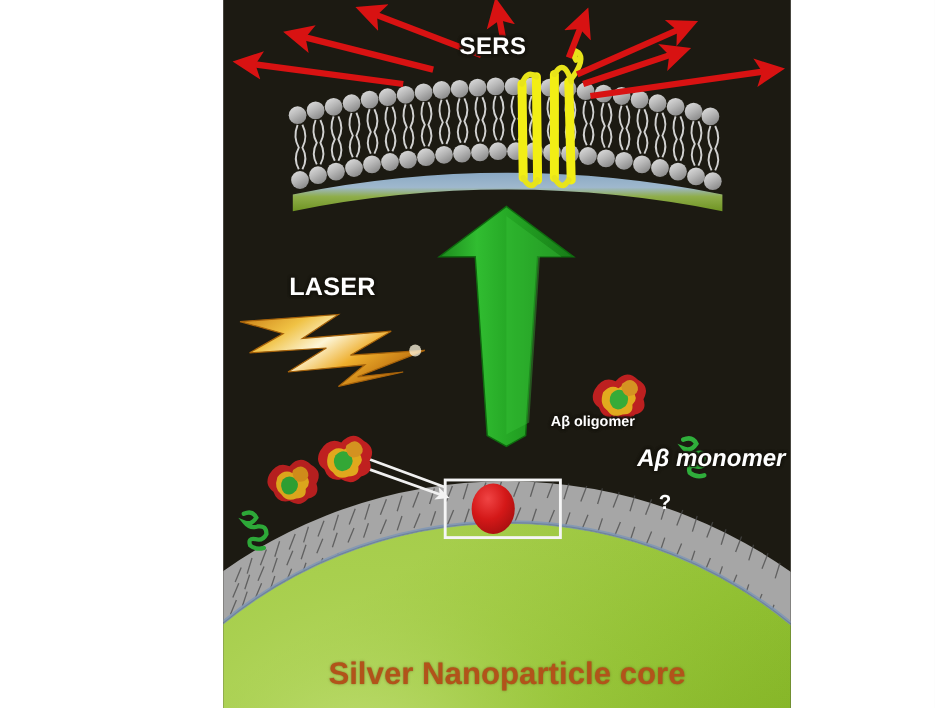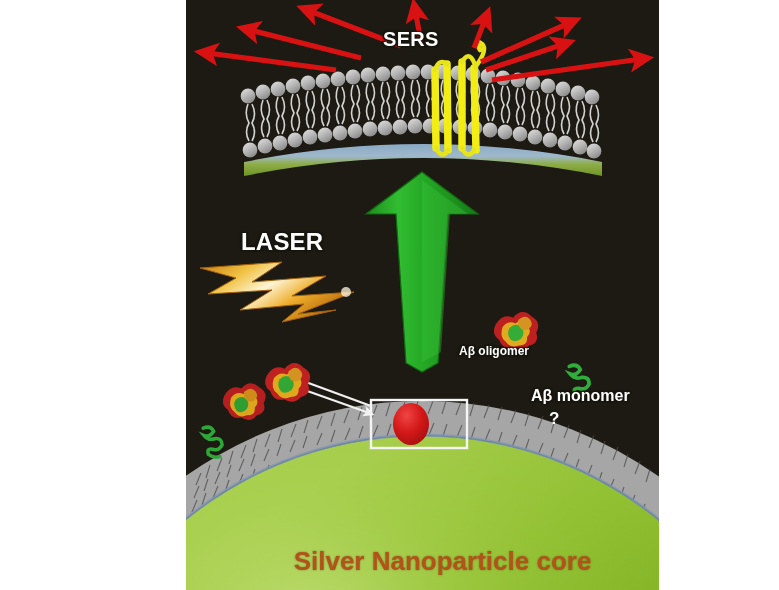--- a/index.html
+++ b/index.html
@@ -52,46 +52,46 @@
   }
   #lbl-sers {
     left: 197px;
     top: 28px;
     font-size: 20px;
     letter-spacing: 0.3px;
   }
   #lbl-laser {
     left: 55px;
     top: 228px;
-    font-size: 24px;
+    font-size: 21px;
     letter-spacing: 0.2px;
   }
   #lbl-oligomer {
     left: 273px;
     top: 344px;
     font-size: 12px;
   }
   #lbl-monomer {
     left: 345px;
-    top: 387px;
-    font-size: 16px;
+    top: 371px;
+    font-size: 20px;
+    font-style: italic;
   }
   #lbl-core {
     position: absolute;
     left: 0px;
     top: 546px;
     width: 473px;
     text-align: center;
     font-size: 26px;
     font-weight: bold;
     color: #b2531a;
     font-family: "Liberation Sans", sans-serif;
     text-shadow: 0 0 2px rgba(80,40,0,0.5);
     pointer-events: none;
-    padding-left: 20px;
   }
   .qmark {
     position: absolute;
     left: 363px;
     top: 409px;
     color: #ffffff;
     font-size: 17px;
     font-weight: bold;
     font-family: "Liberation Sans", sans-serif;
     pointer-events: none;

